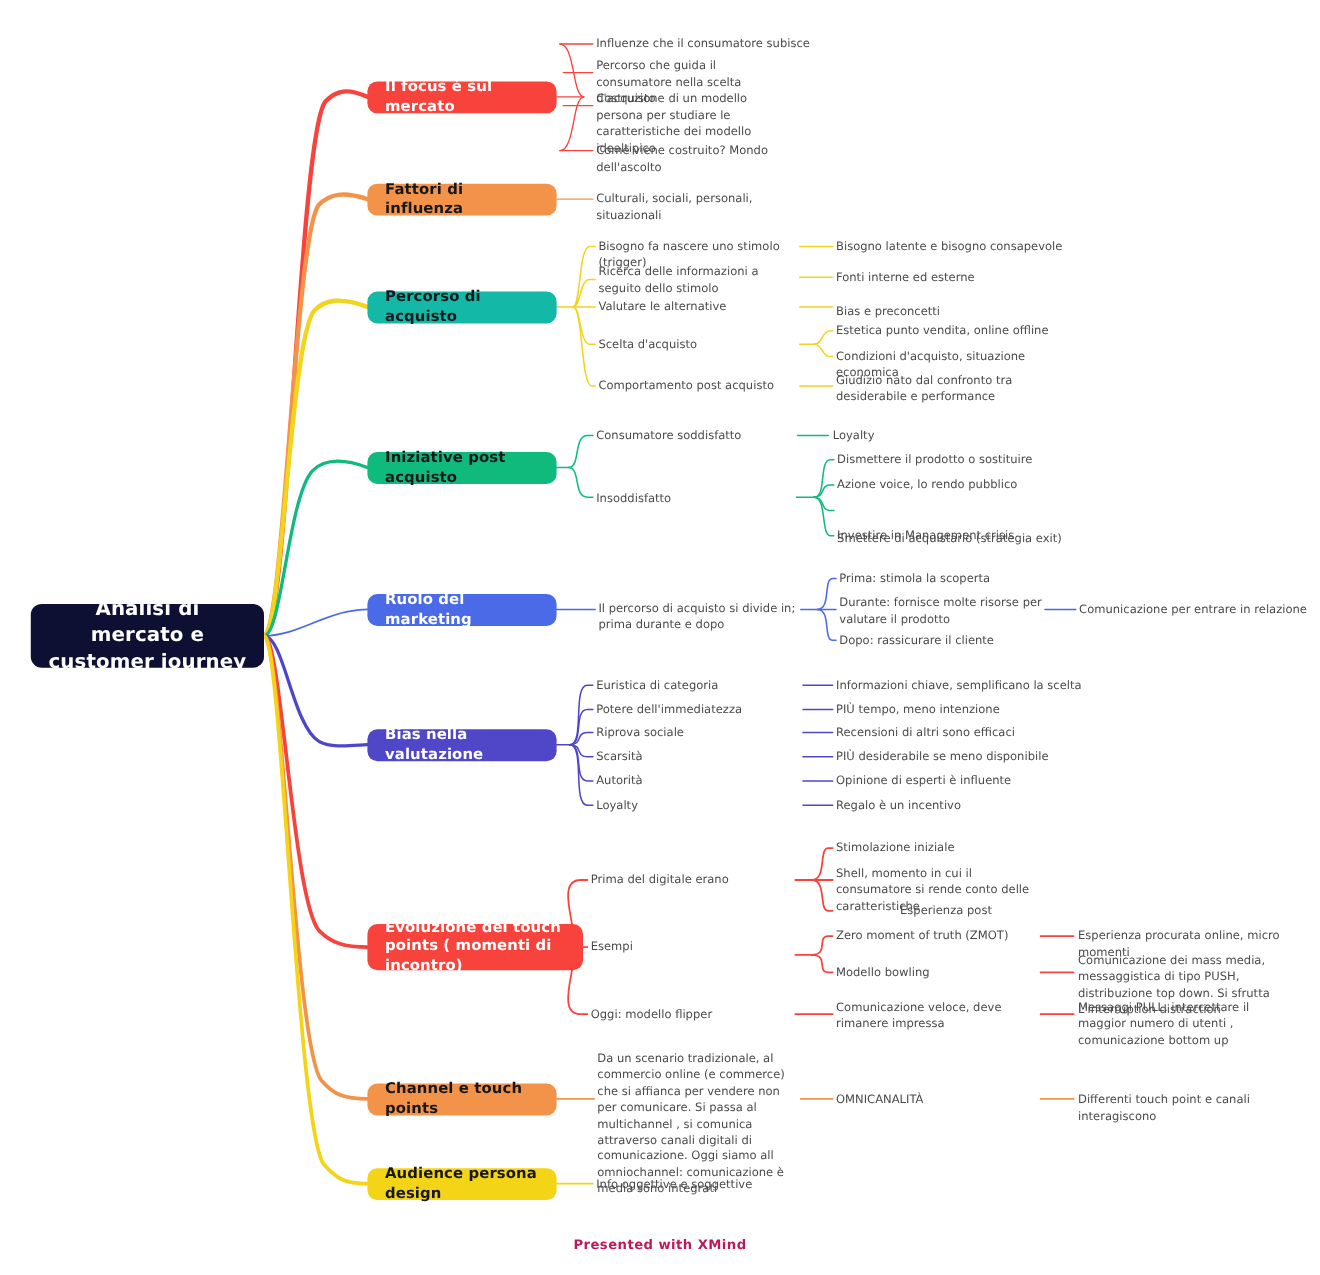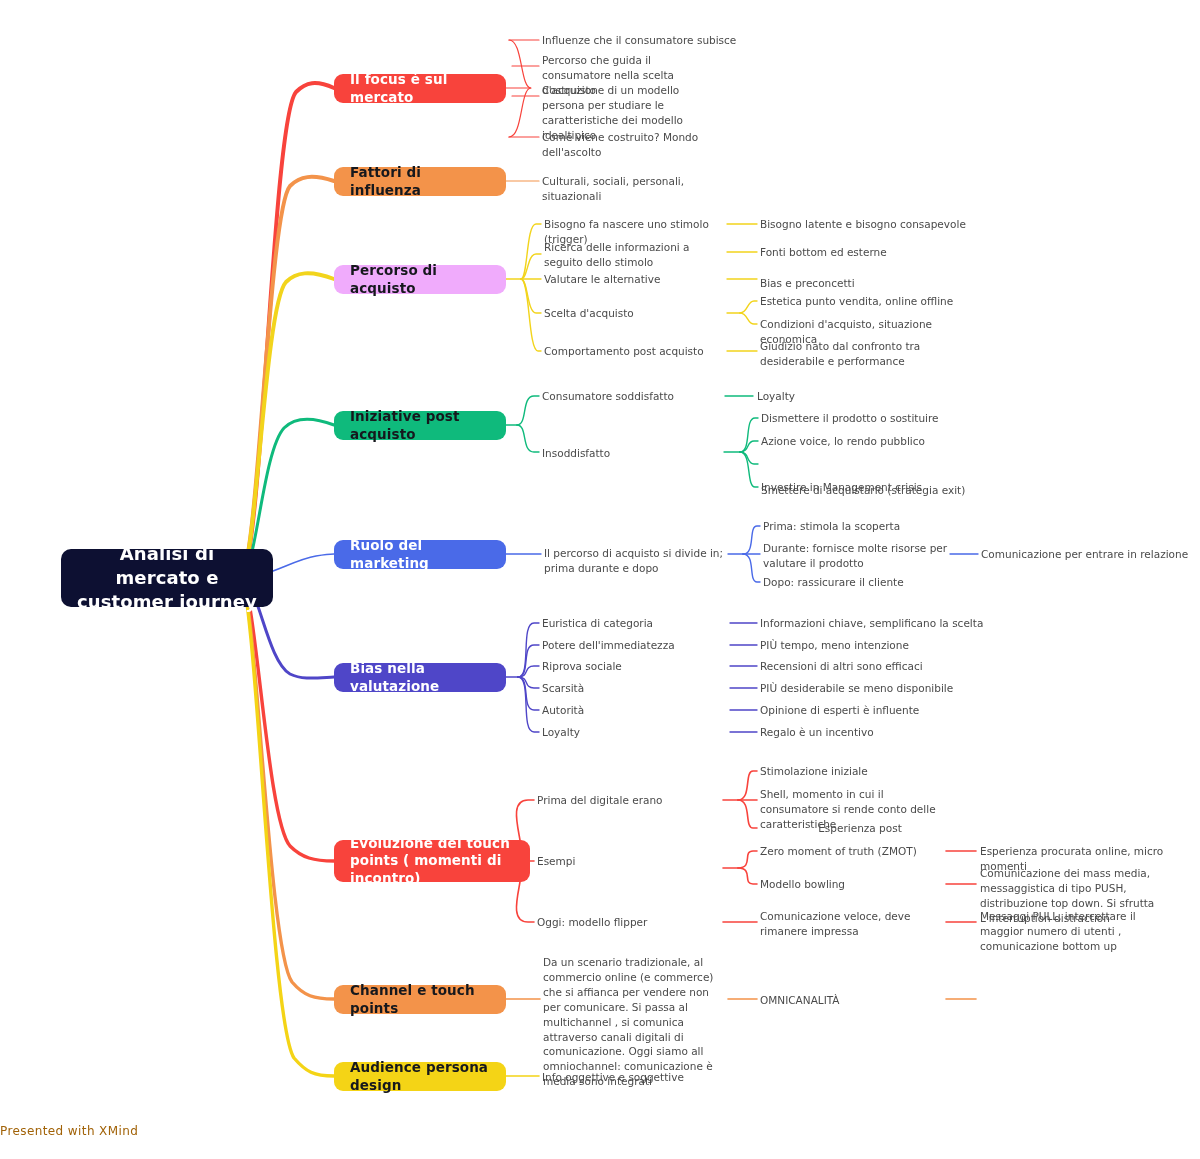--- a/index.html
+++ b/index.html
@@ -20,21 +20,20 @@
     color:#ffffff;
     border-radius:10px;
     display:flex;align-items:center;justify-content:center;
     text-align:center;
     font-size:18px;
     font-weight:600;
     line-height:1.35;
     padding:10px 14px;
     box-sizing:border-box;
     letter-spacing:.1px;
-    margin-left:33px;
   }
 
   
   .topic{
     position:absolute;
     border-radius:9px;
     display:flex;align-items:center;
     box-sizing:border-box;
     padding:0 16px;
     font-size:13.5px;
@@ -51,23 +50,24 @@
     font-size:10.5px;
     line-height:1.42;
     color:#4a4a4a;
     box-sizing:border-box;
   }
 
   
   .footer{
     position:absolute;
     left:0;right:0;
-    color:#a16207;
+    text-align:center;
+    color:#be185d;
     font-size:12px;
-    font-weight:400;
+    font-weight:700;
     letter-spacing:.4px;
   }
 </style>
 </head>
 <body>
 
 <div id="canvas">
 
   <svg class="links" viewBox="0 0 1200 1159">
     <g fill="none" stroke-linecap="round">
@@ -170,21 +170,21 @@
   </div>
 
   <div class="topic light" style="left:334px;top:74px;width:172px;height:29px;background:#f8433c;">
     <span>Il focus è sul mercato</span>
   </div>
 
   <div class="topic dark" style="left:334px;top:167px;width:172px;height:29px;background:#f3934a;">
     <span>Fattori di influenza</span>
   </div>
 
-  <div class="topic dark" style="left:334px;top:265px;width:172px;height:29px;background:#f0abfc;">
+  <div class="topic dark" style="left:334px;top:265px;width:172px;height:29px;background:#14b8a6;">
     <span>Percorso di acquisto</span>
   </div>
 
   <div class="topic dark" style="left:334px;top:411px;width:172px;height:29px;background:#0fba7c;">
     <span>Iniziative post acquisto</span>
   </div>
 
   <div class="topic light" style="left:334px;top:540px;width:172px;height:29px;background:#4a6ae8;">
     <span>Ruolo del marketing</span>
   </div>
@@ -212,21 +212,21 @@
 
   <div class="leaf" style="left:542px;top:174px;width:200px;">Culturali, sociali, personali, situazionali</div>
 
   <div class="leaf" style="left:544px;top:217px;width:190px;">Bisogno fa nascere uno stimolo (trigger)</div>
   <div class="leaf" style="left:544px;top:240px;width:176px;">Ricerca delle informazioni a seguito dello stimolo</div>
   <div class="leaf" style="left:544px;top:272px;width:190px;">Valutare le alternative</div>
   <div class="leaf" style="left:544px;top:306px;width:190px;">Scelta d'acquisto</div>
   <div class="leaf" style="left:544px;top:344px;width:190px;">Comportamento post acquisto</div>
 
   <div class="leaf" style="left:760px;top:217px;width:220px;">Bisogno latente e bisogno consapevole</div>
-  <div class="leaf" style="left:760px;top:245px;width:220px;">Fonti bottom ed esterne</div>
+  <div class="leaf" style="left:760px;top:245px;width:220px;">Fonti interne ed esterne</div>
   <div class="leaf" style="left:760px;top:276px;width:220px;">Bias e preconcetti</div>
   <div class="leaf" style="left:760px;top:294px;width:220px;">Estetica punto vendita, online offline</div>
   <div class="leaf" style="left:760px;top:317px;width:220px;">Condizioni d'acquisto, situazione economica</div>
   <div class="leaf" style="left:760px;top:339px;width:192px;">Giudizio nato dal confronto tra desiderabile e performance</div>
 
   <div class="leaf" style="left:542px;top:389px;width:190px;">Consumatore soddisfatto</div>
   <div class="leaf" style="left:542px;top:446px;width:190px;">Insoddisfatto</div>
 
   <div class="leaf" style="left:757px;top:389px;width:220px;">Loyalty</div>
   <div class="leaf" style="left:761px;top:411px;width:220px;">Dismettere il prodotto o sostituire</div>
@@ -265,18 +265,19 @@
   <div class="leaf" style="left:760px;top:844px;width:200px;">Zero moment of truth (ZMOT)</div>
   <div class="leaf" style="left:760px;top:877px;width:200px;">Modello bowling</div>
   <div class="leaf" style="left:980px;top:844px;width:196px;">Esperienza procurata online, micro momenti</div>
   <div class="leaf" style="left:980px;top:866px;width:196px;">Comunicazione dei mass media, messaggistica di tipo PUSH, distribuzione top down. Si sfrutta L'interruption distraction</div>
 
   <div class="leaf" style="left:760px;top:909px;width:176px;">Comunicazione veloce, deve rimanere impressa</div>
   <div class="leaf" style="left:980px;top:909px;width:196px;">Messaggi PULL, intercettare il maggior numero di utenti , comunicazione bottom up</div>
 
   <div class="leaf" style="left:543px;top:955px;width:186px;">Da un scenario tradizionale, al commercio online (e commerce) che si affianca per vendere non per comunicare. Si passa al multichannel , si comunica attraverso canali digitali di comunicazione. Oggi siamo all omniochannel: comunicazione è media sono integrati</div>
   <div class="leaf" style="left:760px;top:993px;width:200px;">OMNICANALITÀ</div>
+  <div class="leaf" style="left:980px;top:993px;width:220px;">Differenti touch point e canali interagiscono</div>
 
   <div class="leaf" style="left:542px;top:1070px;width:200px;">Info oggettive e soggettive</div>
 
   <div class="footer" style="top:1124px;">Presented with XMind</div>
 
 </div>
 
 </body></html>

